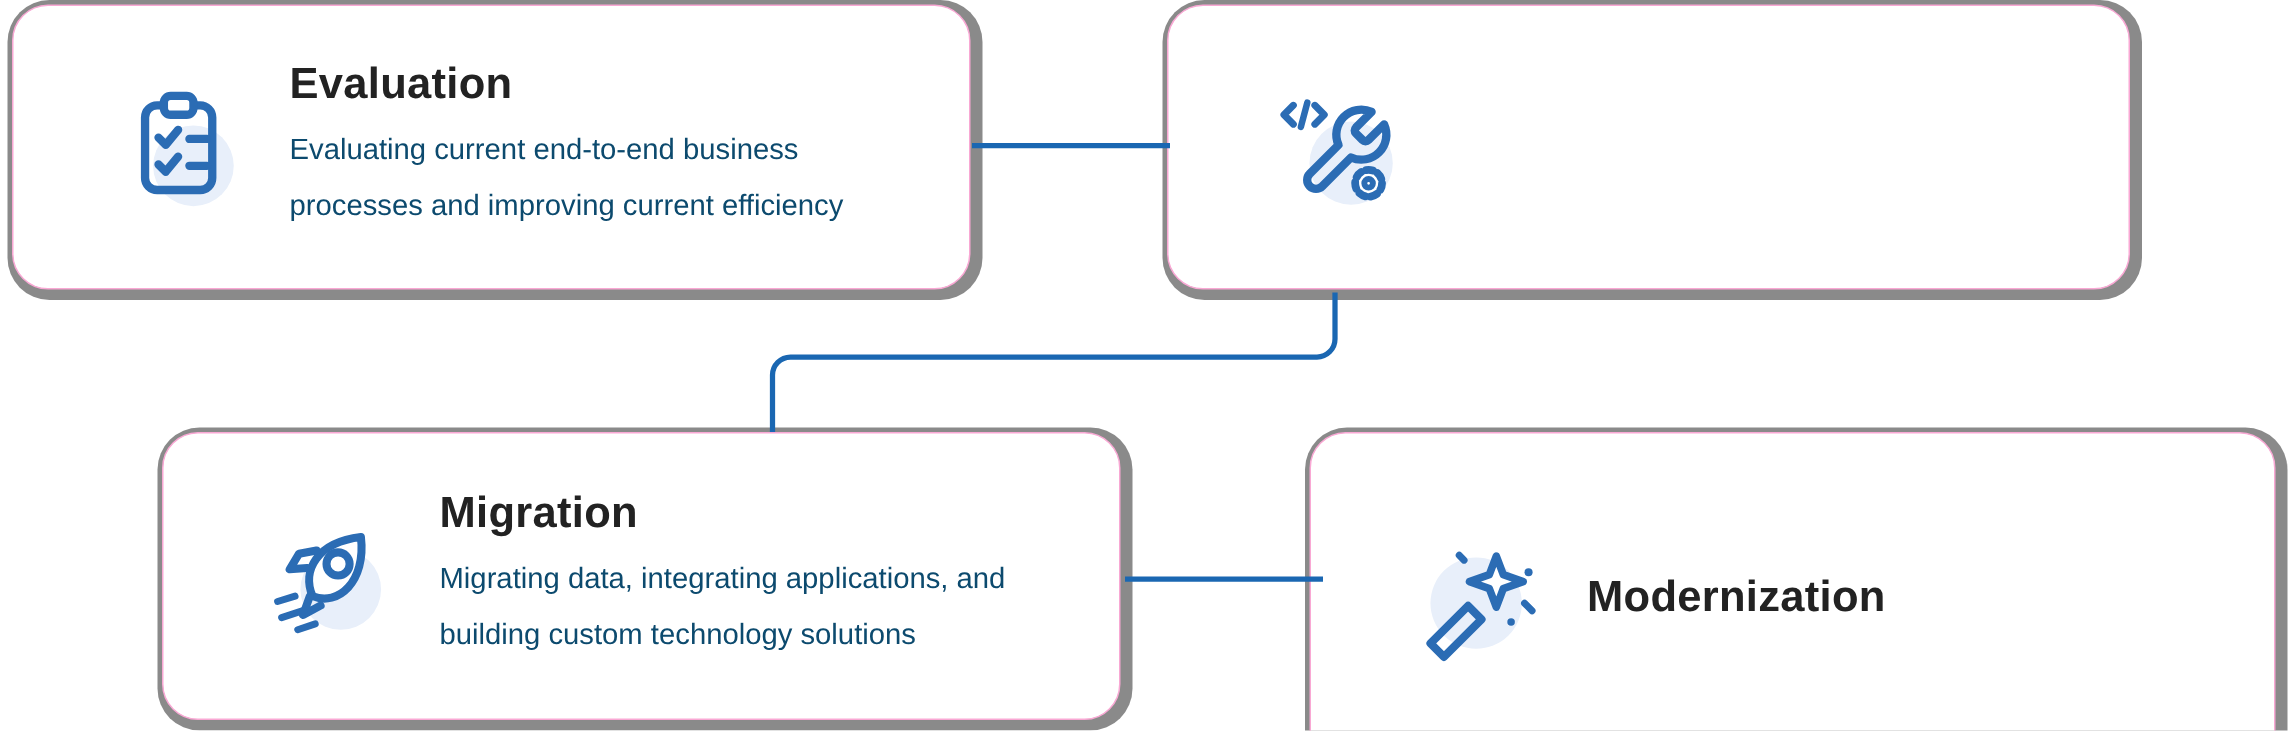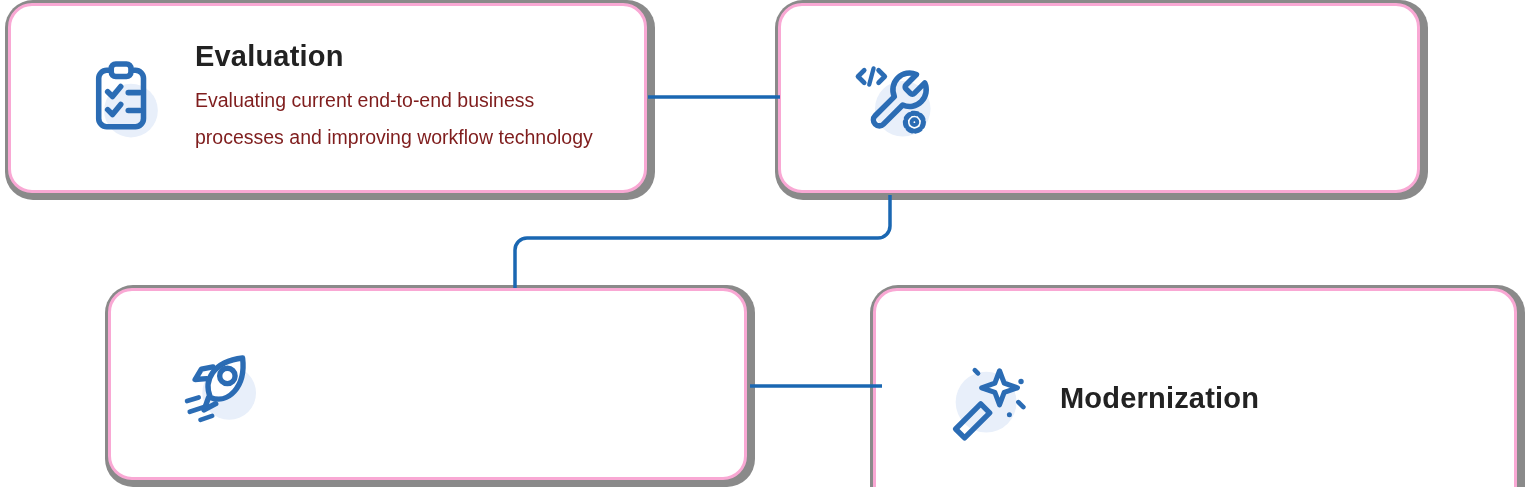--- a/index.html
+++ b/index.html
@@ -13,41 +13,41 @@
   .card-shell{
     position:absolute;
     background:#8a8a8a;
     border-radius:28px;
     box-sizing:border-box;
     padding:3px 8px 7px 3px;
   }
   .card{
     width:100%;height:100%;
     background:#ffffff;
-    border:3px solid #f9a8d4;
+    border:1px solid #f9a8d4;
     border-radius:24px;
     box-sizing:border-box;
     display:flex;
     align-items:center;
     padding-left:68px;
     gap:30px;
   }
   .icon-box{width:86px;height:86px;flex:0 0 86px;}
   .icon-box svg{width:86px;height:86px;display:block;}
   .txt{display:flex;flex-direction:column;}
   .card-title{
     font-size:29px;
     font-weight:700;
     color:#222222;
     letter-spacing:.2px;
     margin:0 0 9px 0;
   }
   .card-desc{
     font-size:19.5px;
-    color:#7f1d1d;
+    color:#0c4a6e;
     line-height:37px;
   }
   #connectors{
     position:absolute;left:0;top:0;width:1527px;height:487px;
     z-index:5;pointer-events:none;
   }
   
   #shell-evaluation   {left:5px;   top:0px;   width:650px; height:200px;}
   #shell-analysis     {left:775px; top:0px;   width:653px; height:200px;}
   #shell-migration    {left:105px; top:285px; width:650px; height:202px;}
@@ -68,21 +68,21 @@
           <path d="M16 20.5l2.7 2.7 4.6-5.6"></path>
           <path d="M27.5 21h6.5"></path>
           <path d="M16 30.5l2.7 2.7 4.6-5.6"></path>
           <path d="M27.5 31h6.5"></path>
         </svg>
       </span>
       <div class="txt">
         <div class="card-title">Evaluation</div>
         <div class="card-desc">
           <div>Evaluating current end-to-end business</div>
-          <div>processes and improving workflow technology</div>
+          <div>processes and improving current efficiency</div>
         </div>
       </div>
     </div>
   </div>
 
   <div class="card-shell" id="shell-analysis">
     <div class="card">
       <span class="icon-box">
         <svg viewBox="0 0 48 48" fill="none" stroke="#2b6cb4" stroke-width="3" stroke-linecap="round" stroke-linejoin="round">
           <circle cx="30" cy="30" r="15.5" fill="#e8effa" stroke="none"></circle>
@@ -106,20 +106,27 @@
           <circle cx="28" cy="29" r="15" fill="#e8effa" stroke="none"></circle>
           <path d="M17.5 31.5 C13.5 22 19 11.5 35.5 9.5 C37.5 26 27 35.5 17.5 31.5 Z" fill="#ffffff"></path>
           <circle cx="27" cy="19.5" r="4.3"></circle>
           <path d="M19 14.5l-6.5 1.2-3.5 5.8 6.5-.5"></path>
           <path d="M16.5 31.5 14 38.5l6.5-3.5"></path>
           <path d="M4.5 33.5l6.5-2" stroke-width="2.6"></path>
           <path d="M6 39.5l8.5-2.8" stroke-width="2.6"></path>
           <path d="M12 44l6.5-2.2" stroke-width="2.6"></path>
         </svg>
       </span>
+      <div class="txt">
+        <div class="card-title">Migration</div>
+        <div class="card-desc">
+          <div>Migrating data, integrating applications, and</div>
+          <div>building custom technology solutions</div>
+        </div>
+      </div>
     </div>
   </div>
 
   <div class="card-shell" id="shell-modernization">
     <div class="card">
       <span class="icon-box">
         <svg viewBox="0 0 48 48" fill="none" stroke="#2b6cb4" stroke-width="3" stroke-linecap="round" stroke-linejoin="round">
           <circle cx="23.5" cy="23.5" r="17" fill="#e8effa" stroke="none"></circle>
           <path d="M6.5 38.5 20.5 24.5 25.5 29.5 11.5 43.5 Z"></path>
           <path d="M31 6l2.6 6.9L41 15.5l-7.4 2.6L31 25l-2.6-6.9-7.4-2.6 7.4-2.6z" fill="#ffffff" stroke-width="2.8"></path>

